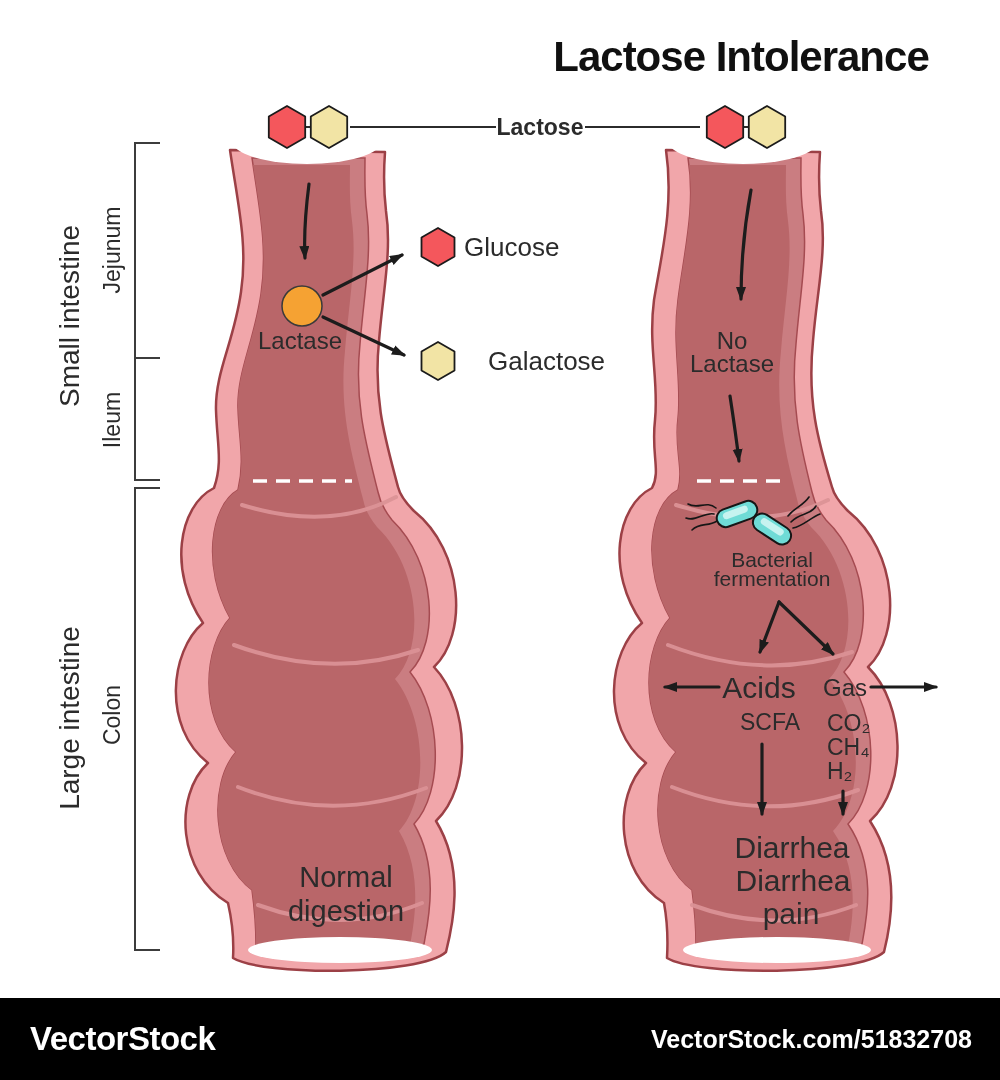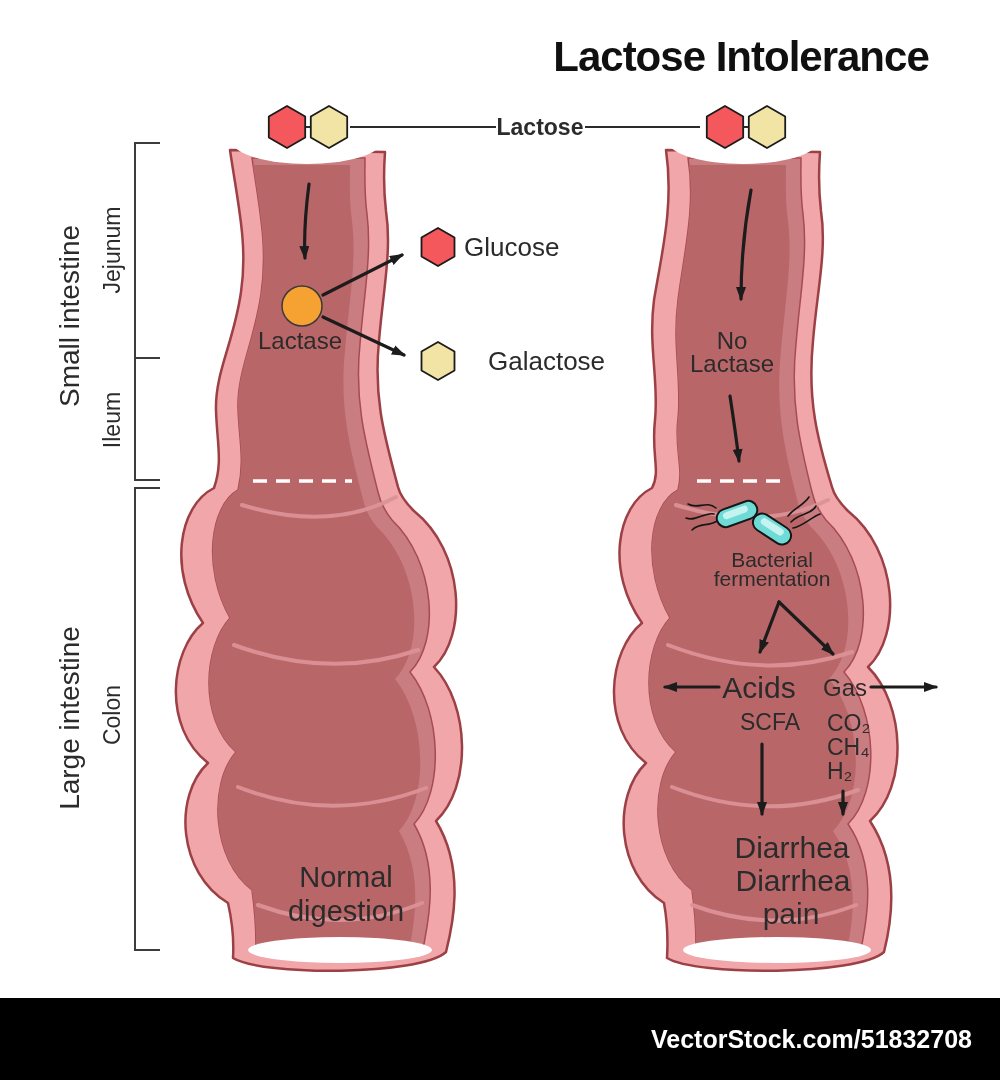--- a/index.html
+++ b/index.html
@@ -161,16 +161,17 @@
   <div class="lbl" style="left:845px;top:688px;font-size:24px;">Gas</div>
   <div class="lbl" style="left:770px;top:722px;font-size:23px;">SCFA</div>
   <div class="lbl la" style="left:827px;top:723px;font-size:23px;">CO₂</div>
   <div class="lbl la" style="left:827px;top:747px;font-size:23px;">CH₄</div>
   <div class="lbl la" style="left:827px;top:771px;font-size:23px;">H₂</div>
   <div class="lbl" style="left:792px;top:848px;font-size:30px;">Diarrhea</div>
   <div class="lbl" style="left:793px;top:881px;font-size:30px;">Diarrhea</div>
   <div class="lbl" style="left:791px;top:914px;font-size:30px;">pain</div>
 
   <div class="footer">
+    <div class="brand">VectorStock</div>
     <div class="wmurl">VectorStock.com/51832708</div>
   </div>
 
 </div>
 
 </body></html>

